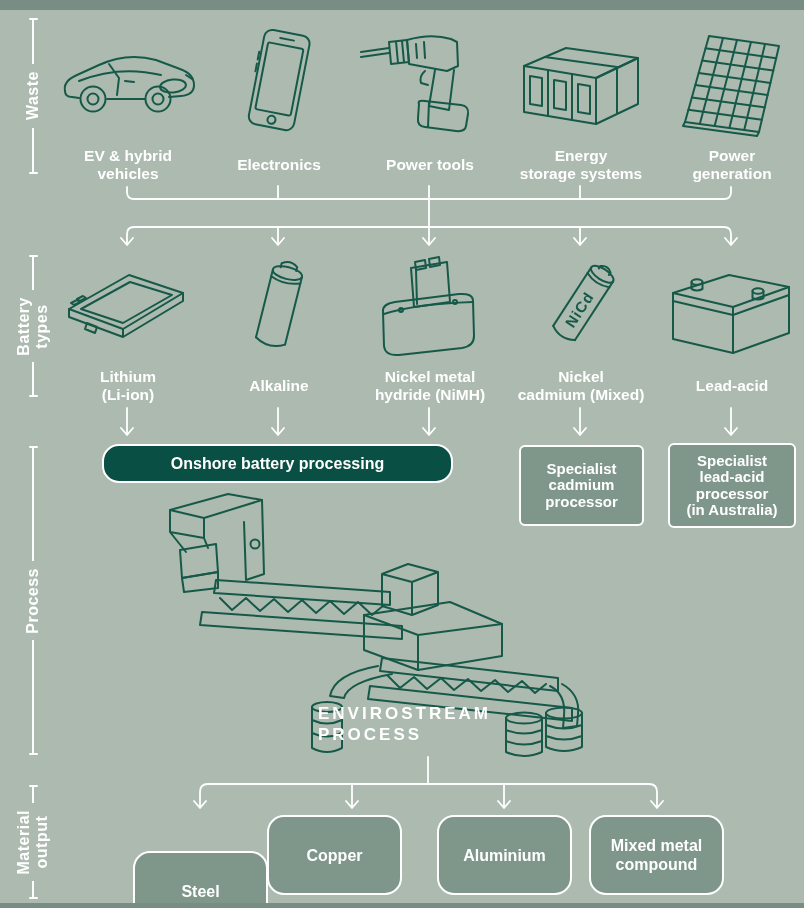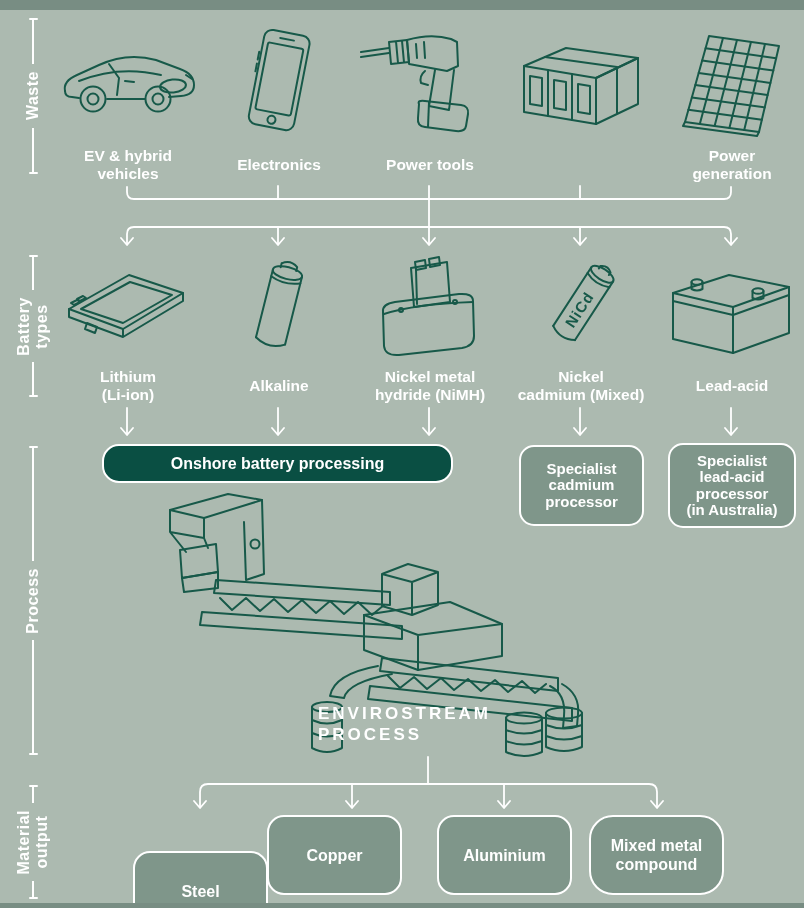--- a/index.html
+++ b/index.html
@@ -38,21 +38,21 @@
   .connectors { position:absolute; left:0; top:0; pointer-events:none; }
   .connectors path { stroke:#ffffff; stroke-width:1.8; fill:none; stroke-linejoin:round; stroke-linecap:round; }
 
   .banner {
     position:absolute; left:102px; top:444px; width:351px; height:39px;
     background:#0a4f43; border:2px solid #ffffff; border-radius:17px;
     display:flex; align-items:center; justify-content:center;
     color:#ffffff; font-weight:700; font-size:16px; box-sizing:border-box;
   }
   .gbox {
-    position:absolute; background:#7f968a; border:2px solid #ffffff; border-radius:15px;
+    position:absolute; background:#7f968a; border:2px solid #ffffff; border-radius:6px;
     display:flex; align-items:center; justify-content:center; box-sizing:border-box;
     color:#ffffff; font-weight:600; text-align:center; white-space:pre-line;
   }
   .spec1 { left:519px; top:445px; width:125px; height:81px; font-size:15px; line-height:16.5px; }
   .spec2 { left:668px; top:443px; width:128px; height:85px; font-size:15px; line-height:16.5px; }
   .out   { top:815px; width:135px; height:80px; font-size:16px; line-height:19px; border-radius:17px; }
 
   .machine { position:absolute; left:150px; top:488px; }
   .caption {
     position:absolute; left:318px; top:703px; width:220px;
@@ -168,20 +168,22 @@
         <path d="M66 14 L42.8 100 M80 16 L57.6 102 M94 18 L72.4 104 M108 20 L87.2 106"></path>
         <path d="M48.6 24.3 L119.1 34.3 M45.1 36.6 L116.3 46.6 M41.7 48.9 L113.4 58.9 M38.3 61.1 L110.6 71.1 M34.9 73.4 L107.7 83.4 M31.4 85.7 L104.9 95.7"></path>
       </g>
     </svg>
   </div>
 
   <div class="col-label" style="left:48px; top:145px;">EV &amp; hybrid
 vehicles</div>
   <div class="col-label" style="left:350px; top:145px;">Power tools</div>
   <div class="col-label" style="left:199px; top:145px;">Electronics</div>
+  <div class="col-label" style="left:501px; top:145px;">Energy
+storage systems</div>
   <div class="col-label" style="left:652px; top:145px;">Power
 generation</div>
 
   <div class="icon-slot" style="left:48px; top:256px; height:102px;">
     <svg class="lineart" width="150" height="100" viewBox="0 0 150 100">
       <g class="s">
         <path d="M16 52 L76 18 L130 36 L70 72 Z"></path>
         <path d="M28 52 L77 25 L119 38 L70 66 Z"></path>
         <path d="M16 52 L16 60 L70 80 L70 72 M130 36 L130 44 L70 80"></path>
         <path d="M18 46 l6 -3 l3 2 l-6 3 Z M24 42 l6 -3 l3 2 l-6 3 Z"></path>
@@ -315,17 +317,17 @@
       <path d="M396 225 L396 259 M432 225 L432 259 M396 259 Q414 267 432 259 M396 237 Q414 244 432 237 M396 248 Q414 255 432 248"></path>
     </g>
   </svg>
 
   <div class="caption">ENVIROSTREAM
 PROCESS</div>
 
   <div class="gbox out" style="left:133px;margin-top:36px;">Steel</div>
   <div class="gbox out" style="left:267px;">Copper</div>
   <div class="gbox out" style="left:437px;">Aluminium</div>
-  <div class="gbox out" style="left:589px;border-radius:24px;">Mixed metal
+  <div class="gbox out" style="left:589px;">Mixed metal
 compound</div>
 
   <div class="band bottom"></div>
 </div>
 
 </body></html>

